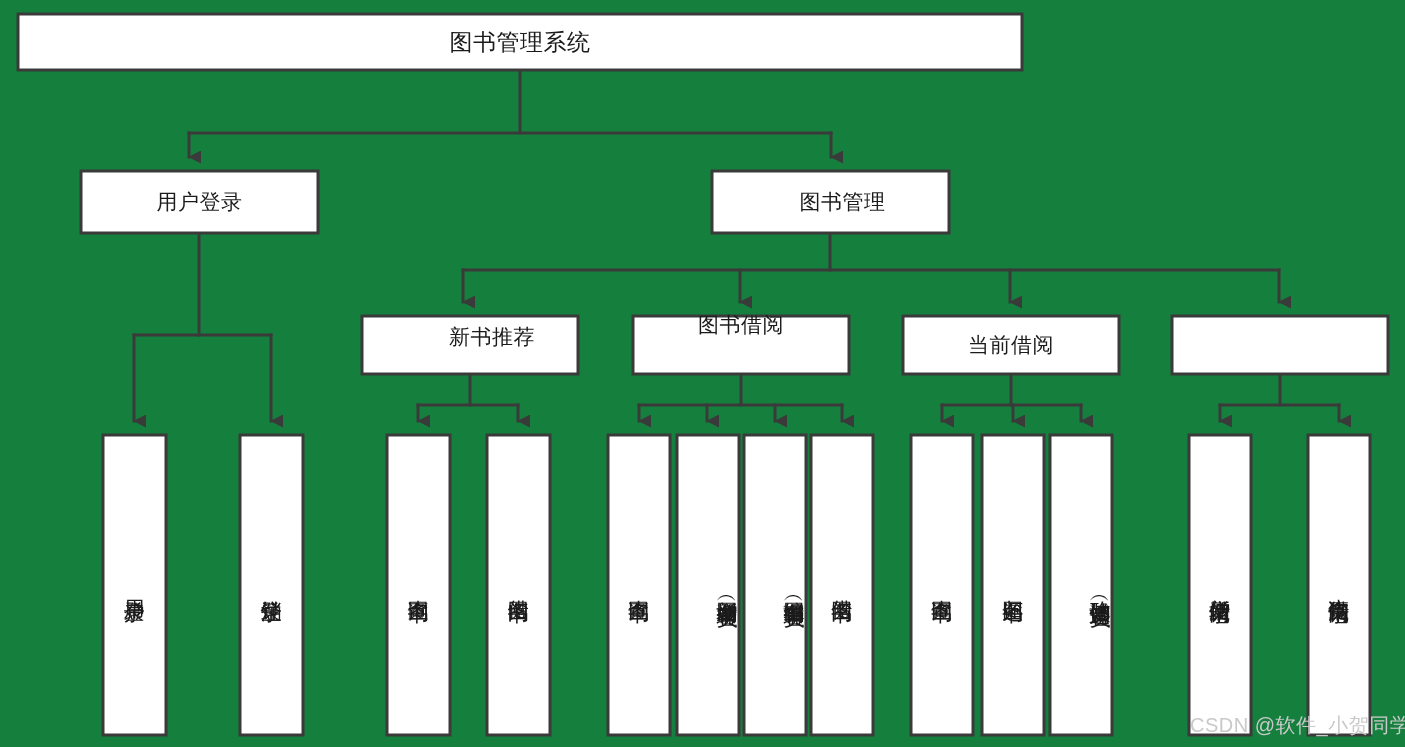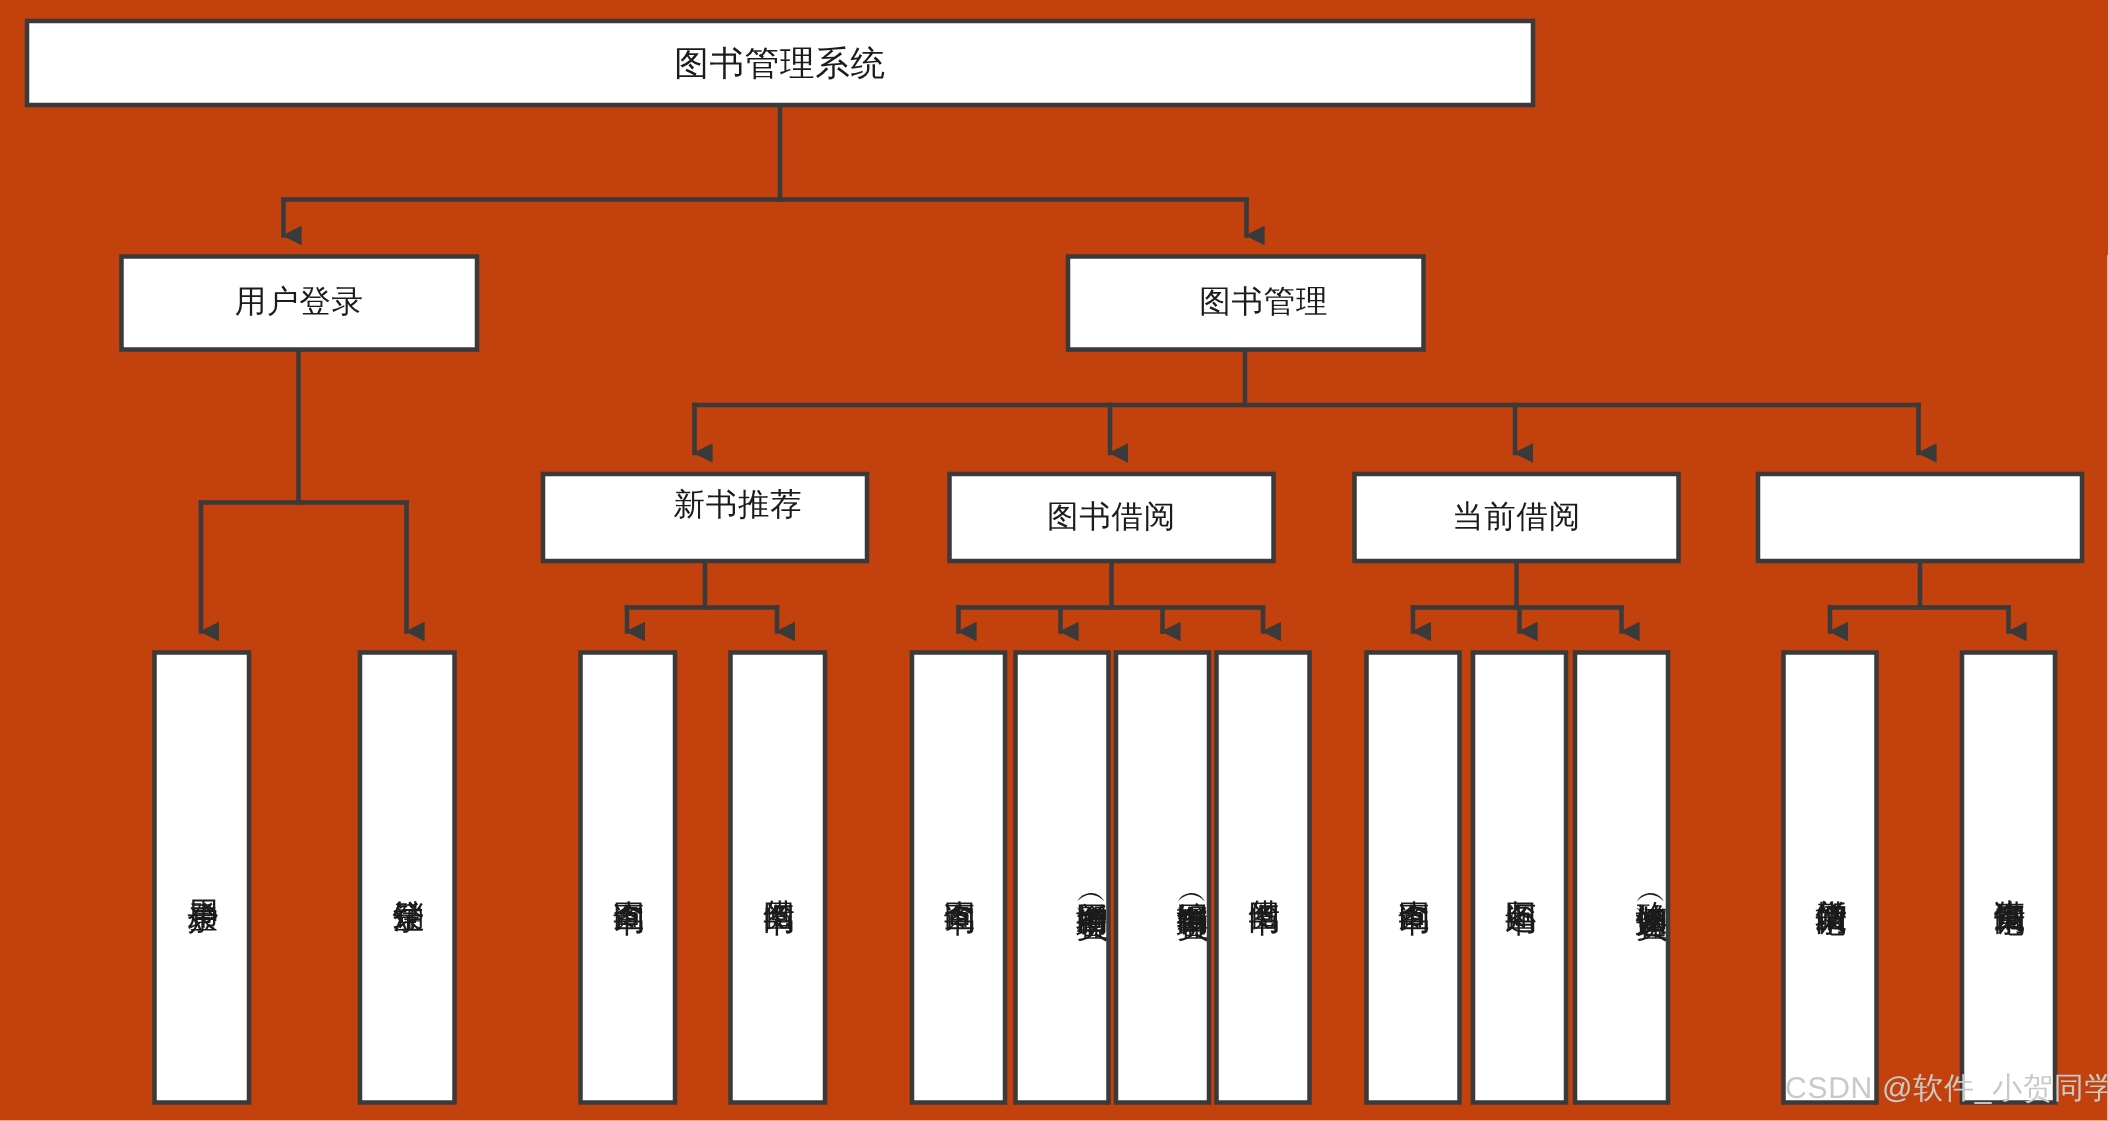--- a/index.html
+++ b/index.html
@@ -7,21 +7,21 @@
     padding: 0;
     background: #ffffff;
   }
   body {
     font-family: "Liberation Sans", "DejaVu Sans", sans-serif;
   }
   #canvas {
     position: relative;
     width: 1405px;
     height: 747px;
-    background: #c2410c;
+    background: #15803d;
     overflow: hidden;
     text-decoration: underline;
   }
   svg.diagram {
     position: absolute;
     left: 0;
     top: 0;
     width: 1405px;
     height: 747px;
   }
@@ -170,21 +170,21 @@
     <rect class="node-box" x="1189" y="435" width="62" height="300"></rect>
     <rect class="node-box" x="1308" y="435" width="62" height="300"></rect>
   </svg>
 
   <div class="node-label-h" style="left:18px; top:14px; width:1004px; height:56px; font-size:23px;">图书管理系统</div>
 
   <div class="node-label-h" style="left:81px; top:171px; width:237px; height:62px;">用户登录</div>
   <div class="node-label-h" style="left:712px; top:171px; width:237px; height:62px;padding-left:12px;">图书管理</div>
 
   <div class="node-label-h" style="left:362px; top:308px; width:260px; height:58px;text-align:right;">新书推荐</div>
-  <div class="node-label-h" style="left:633px; top:316px; width:216px; height:58px;border-radius:14px;">图书借阅</div>
+  <div class="node-label-h" style="left:633px; top:296px; width:216px; height:58px;border-radius:14px;">图书借阅</div>
   <div class="node-label-h" style="left:903px; top:316px; width:216px; height:58px;">当前借阅</div>
 
   <div class="node-label-v" style="left:103px; top:435px; width:63px; height:300px;">用户登录</div>
   <div class="node-label-v" style="left:240px; top:435px; width:63px; height:300px;">注销登录</div>
   <div class="node-label-v" style="left:387px; top:435px; width:63px; height:300px;">查询图书</div>
   <div class="node-label-v" style="left:487px; top:435px; width:63px; height:300px;">借阅图书</div>
   <div class="node-label-v" style="left:608px; top:435px; width:62px; height:300px;">查询图书</div>
   <div class="node-label-v" style="left:677px; top:435px; width:62px; height:300px; align-items:flex-start; padding-top:6px; box-sizing:border-box;">新增图书（管理员）</div>
   <div class="node-label-v" style="left:744px; top:435px; width:62px; height:300px; align-items:flex-start; padding-top:6px; box-sizing:border-box;">编辑图书（管理员）</div>
   <div class="node-label-v" style="left:811px; top:435px; width:62px; height:300px;">借阅图书</div>

